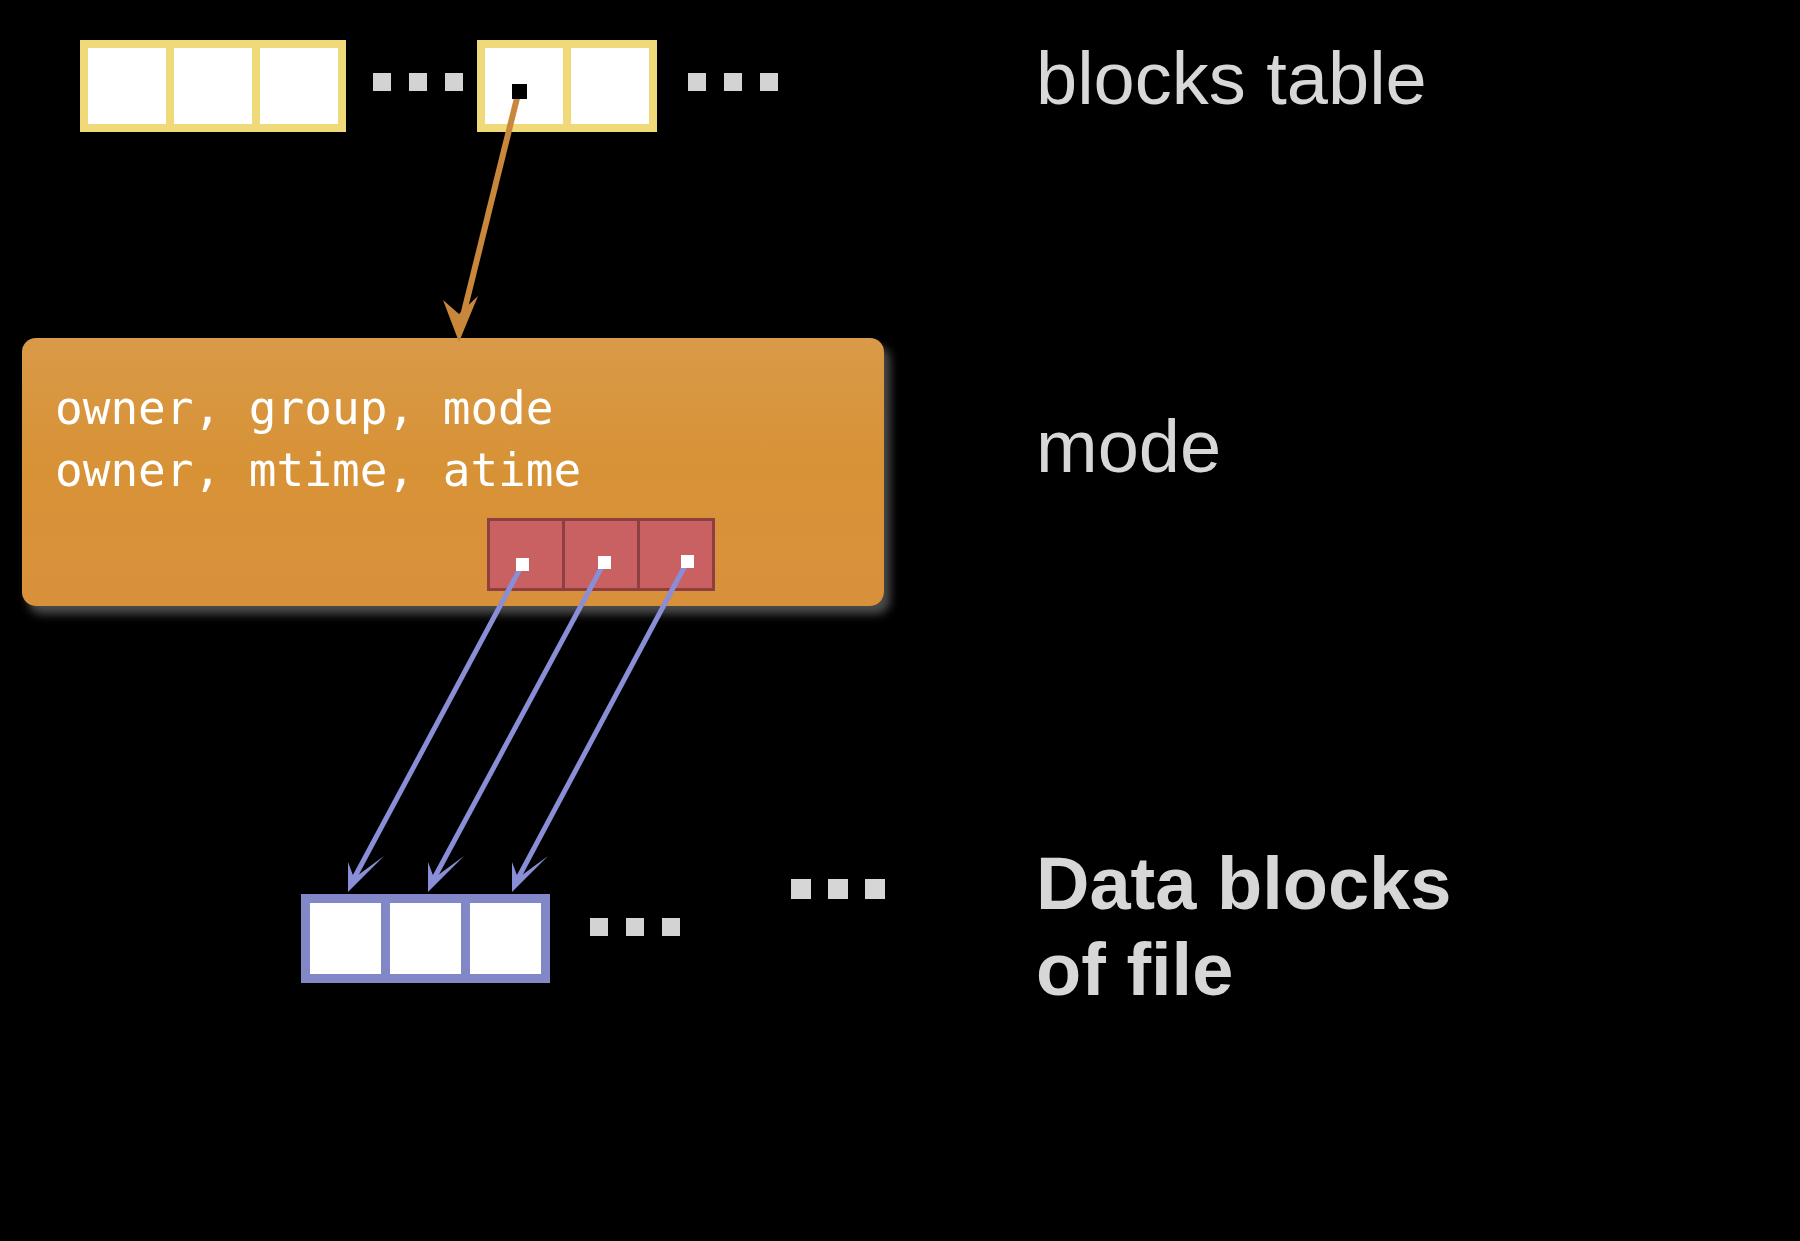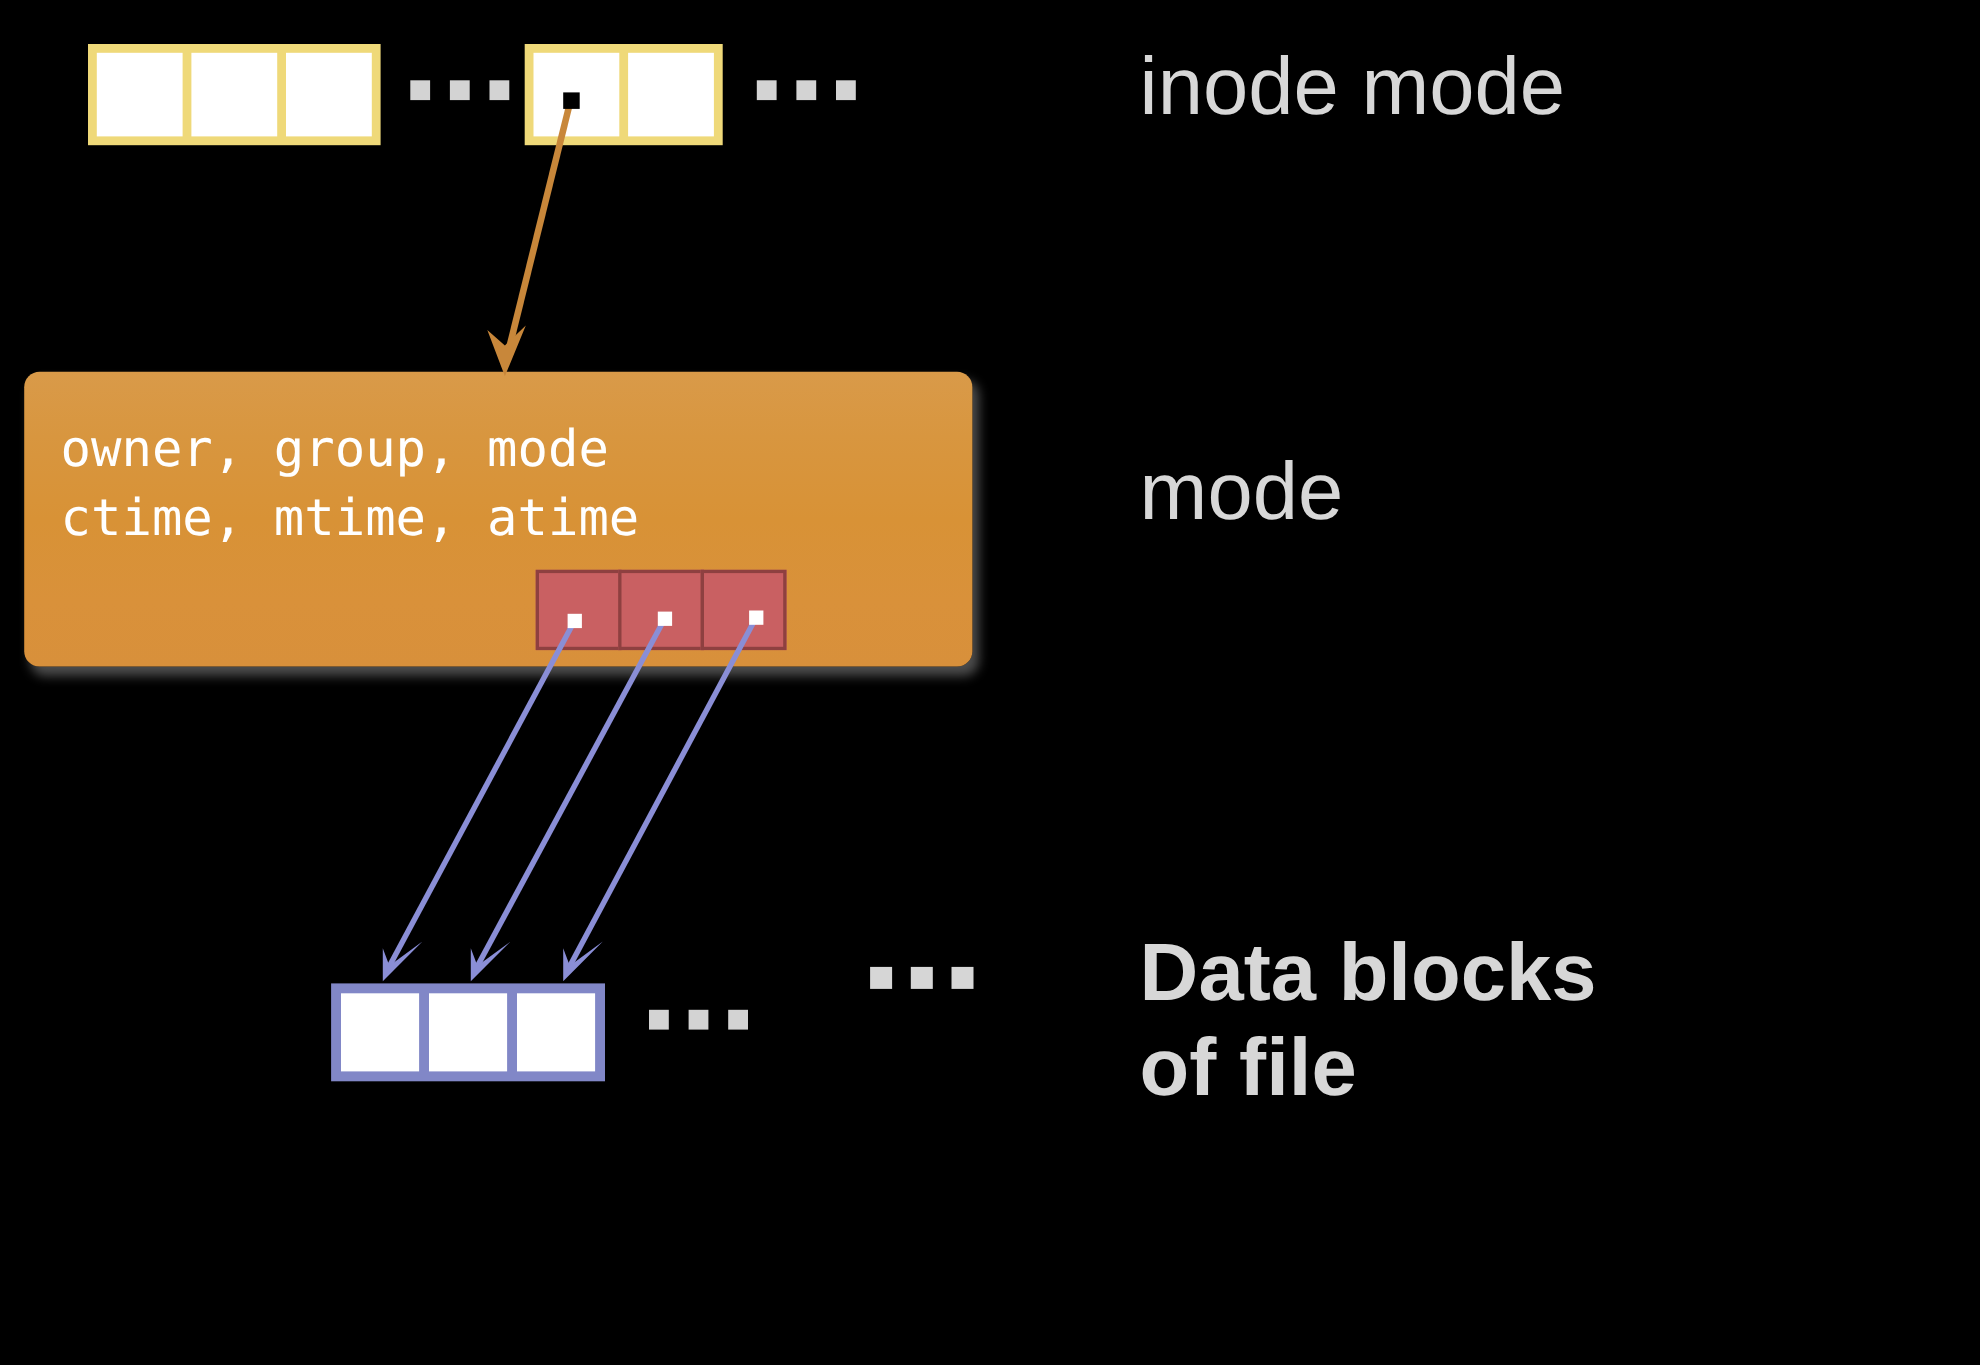--- a/index.html
+++ b/index.html
@@ -185,21 +185,21 @@
   <div class="ellipsis" id="ellipsis-table-2">
     <span></span>
     <span></span>
     <span></span>
   </div>
 
   <div class="abs" id="inode-box">
 
     <div class="inode-line mono-line" id="inode-line-1">owner, group, mode</div>
 
-    <div class="inode-line mono-line" id="inode-line-2">ctime, mtime, atime</div>
+    <div class="inode-line mono-line" id="inode-line-2">owner, mtime, atime</div>
 
 
     <div id="pointer-blocks">
       <div class="pointer-cell"></div>
       <div class="pointer-cell"></div>
       <div class="pointer-cell"></div>
     </div>
 
     <div class="ellipsis" id="ellipsis-inode-pointers">
       <span></span>
@@ -213,21 +213,21 @@
     <div class="data-cell"></div>
     <div class="data-cell"></div>
   </div>
 
   <div class="ellipsis" id="ellipsis-datablocks">
     <span></span>
     <span></span>
     <span></span>
   </div>
 
-  <div class="caption" id="caption-inode-table">inode mode</div>
+  <div class="caption" id="caption-inode-table">blocks table</div>
 
   <div class="caption" id="caption-inode">mode</div>
 
   <div class="caption" id="caption-data-blocks">Data blocks
 of file</div>
 
   <svg id="arrow-layer" viewBox="0 0 1800 1241">
 
     <g>
       <line x1="519" y1="90" x2="459" y2="332" stroke="#c8873a" stroke-width="6" stroke-linecap="butt"></line>

